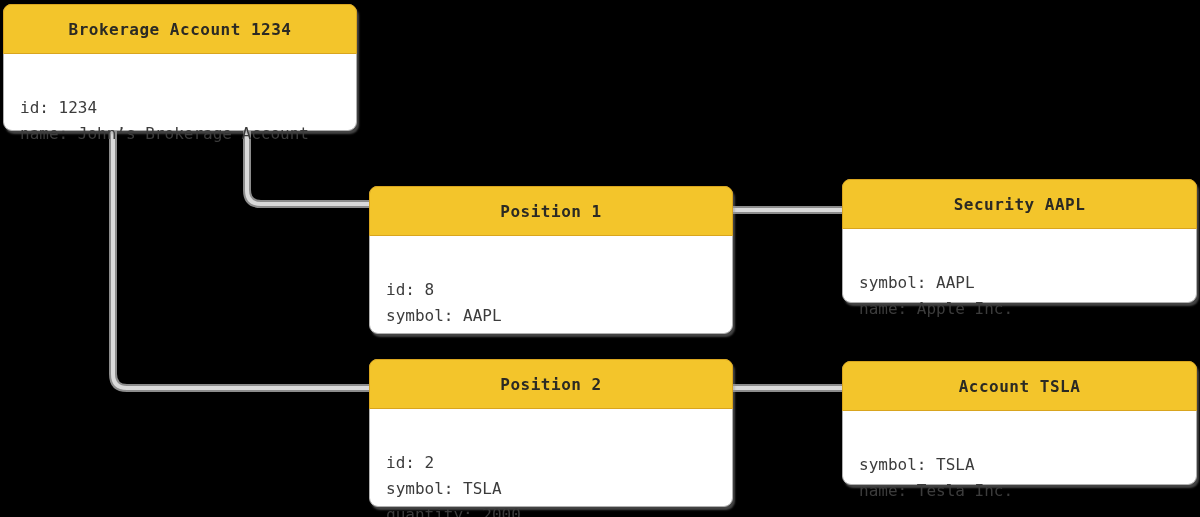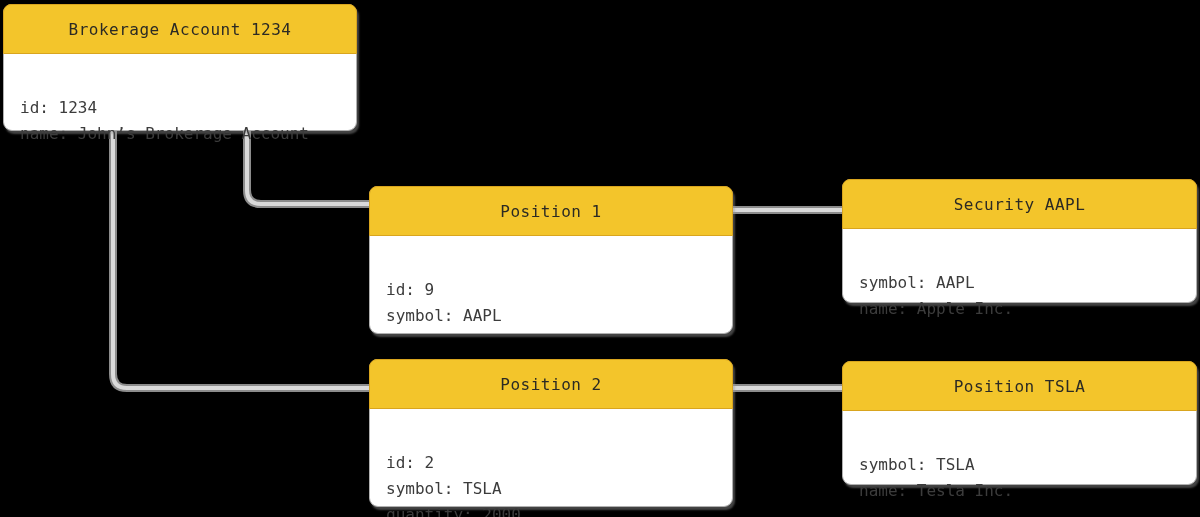--- a/index.html
+++ b/index.html
@@ -44,21 +44,21 @@
     margin: -1px -1px 0 -1px;
     background: var(--header-fill);
     border: 1px solid var(--header-border);
     border-radius: 8px 8px 0 0;
     display: flex;
     align-items: center;
     justify-content: center;
   }
   .node-title {
     font-size: 16px;
-    font-weight: normal;
+    font-weight: bold;
     color: var(--title-color);
     letter-spacing: 0.5px;
     white-space: pre;
   }
   .node-body {
     padding: 21px 14px 8px 16px;
     margin-top: 20px;
   }
   .field-line {
     font-size: 16px;
@@ -105,21 +105,21 @@
       <div class="field-line">id: 1234</div>
       <div class="field-line">name: John’s Brokerage Account</div>
     </div>
   </div>
 
   <div class="node" id="node-position1">
     <div class="node-header">
       <span class="node-title">Position 1</span>
     </div>
     <div class="node-body">
-      <div class="field-line">id: 9</div>
+      <div class="field-line">id: 8</div>
       <div class="field-line">symbol: AAPL</div>
     </div>
   </div>
 
   <div class="node" id="node-security-aapl">
     <div class="node-header">
       <span class="node-title">Security AAPL</span>
     </div>
     <div class="node-body">
       <div class="field-line">symbol: AAPL</div>
@@ -133,21 +133,21 @@
     </div>
     <div class="node-body">
       <div class="field-line">id: 2</div>
       <div class="field-line">symbol: TSLA</div>
       <div class="field-line">quantity: 2000</div>
     </div>
   </div>
 
   <div class="node" id="node-security-tsla">
     <div class="node-header">
-      <span class="node-title">Position TSLA</span>
+      <span class="node-title">Account TSLA</span>
     </div>
     <div class="node-body">
       <div class="field-line">symbol: TSLA</div>
       <div class="field-line">name: Tesla Inc.</div>
     </div>
   </div>
 
 </div>
 
 </body></html>

